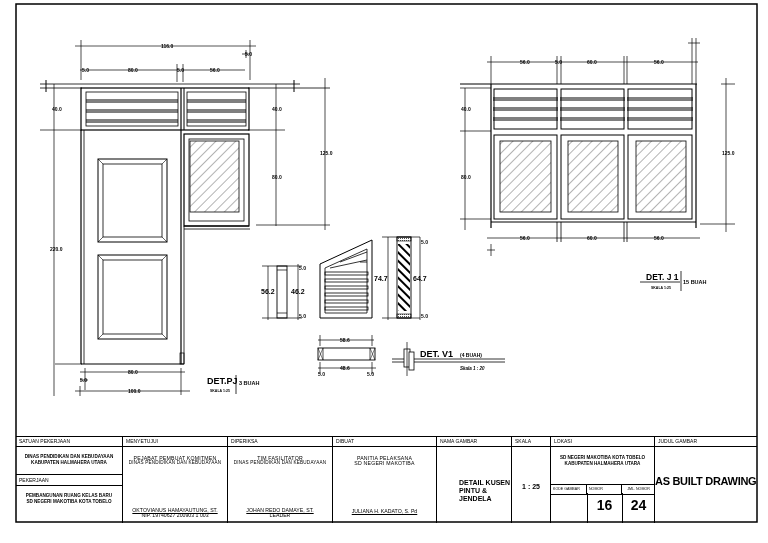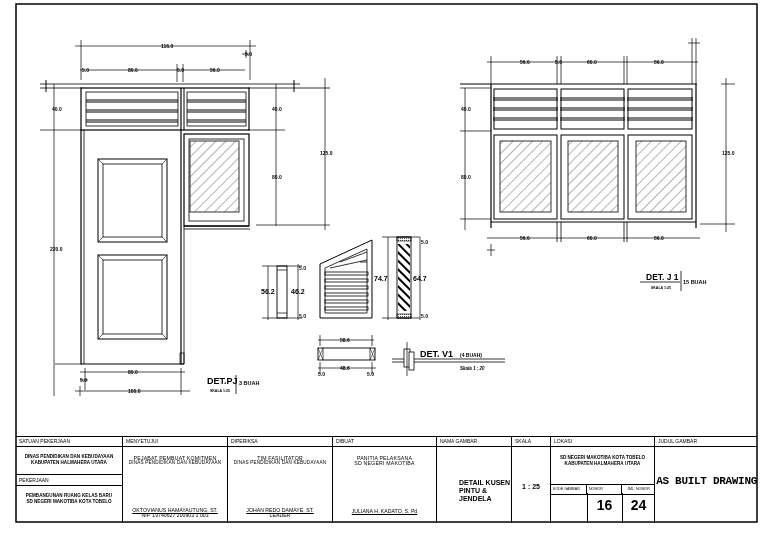--- a/index.html
+++ b/index.html
@@ -7,21 +7,21 @@
   #sheet{position:absolute;left:0;top:0;width:768px;height:543px;}
   .dim{font-family:"Liberation Sans",sans-serif;font-size:5px;font-weight:bold;}
   
   #tb{position:absolute;left:16px;top:436px;width:741px;height:86px;border-top:1.5px solid #000;box-sizing:border-box;}
   .cell{position:absolute;box-sizing:border-box;border-right:1px solid #000;}
   .hdr{position:absolute;left:0;top:0;right:0;height:9px;border-bottom:1px solid #000;font-size:5px;padding-left:3px;line-height:9px;white-space:nowrap;overflow:hidden;}
   .t-small{font-size:4.6px;font-weight:bold;text-align:center;line-height:5.5px;}
   .t-norm{font-size:5.2px;text-align:center;line-height:6px;letter-spacing:0.2px;}
   .t-sig{font-size:5.2px;text-align:center;line-height:5.5px;}
   .underline{text-decoration:underline;}
-  .big{font-size:11px;font-weight:bold;text-align:right;letter-spacing:-0.3px;font-family:Liberation Mono, monospace;}
+  .big{font-size:11px;font-weight:bold;text-align:left;letter-spacing:-0.3px;}
   .num{font-size:14px;font-weight:bold;text-align:center;}
 </style>
 </head>
 <body>
 
 <svg id="sheet" width="768" height="543" viewBox="0 0 768 543" xmlns="http://www.w3.org/2000/svg">
   <defs>
     <pattern id="glass" patternUnits="userSpaceOnUse" width="7" height="7" patternTransform="rotate(45)">
       <line x1="0" y1="0" x2="0" y2="7" stroke="#000" stroke-width="0.6"></line>
     </pattern>

